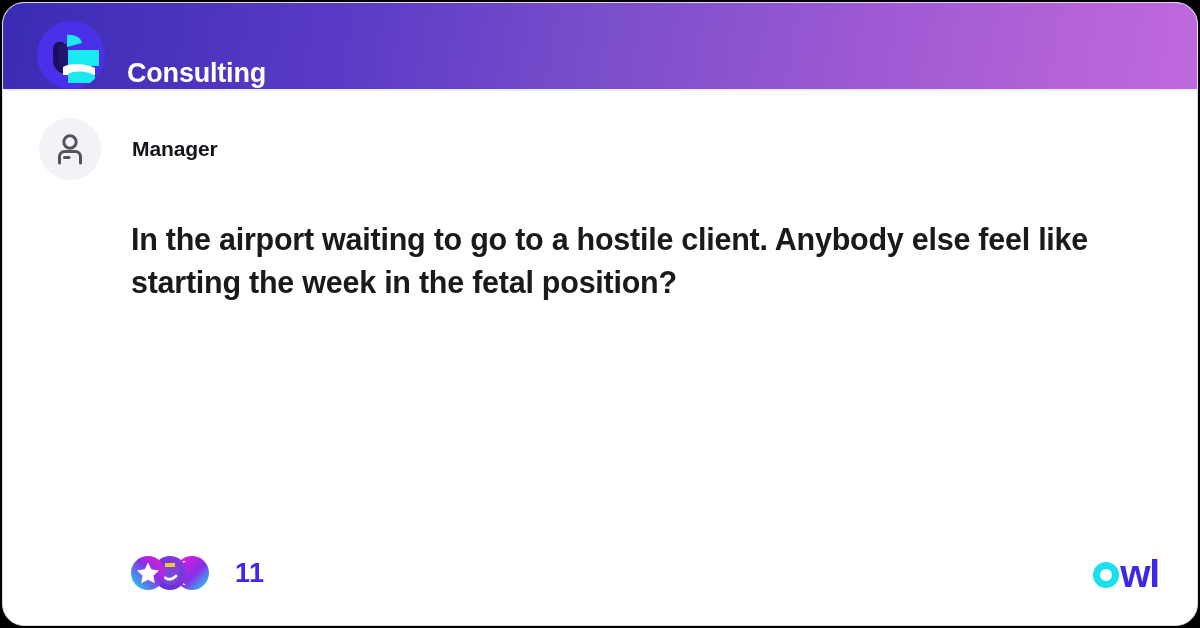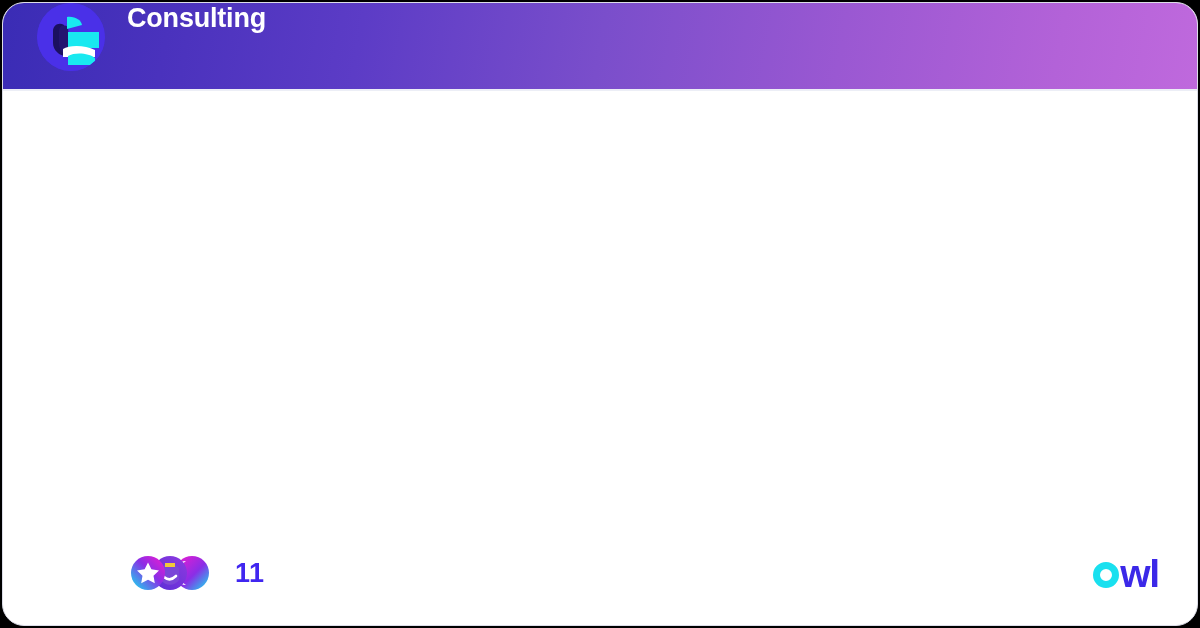--- a/index.html
+++ b/index.html
@@ -37,21 +37,21 @@
     flex: 0 0 86px;
     background: linear-gradient(100deg,
                 #3a2cb5 0%,
                 #4a32bd 14%,
                 #5c3cc6 30%,
                 #7a4ecb 50%,
                 #9a58d2 70%,
                 #b362d8 88%,
                 #bf69dd 100%);
     display: flex;
-    align-items: flex-start;
+    align-items: flex-end;
     padding-left: 34px;
     box-sizing: border-box;
   }
 
   .bowl-logo {
     width: 68px;
     height: 68px;
     flex: 0 0 68px;
     border-radius: 50%;
     position: relative;
@@ -204,21 +204,32 @@
       </svg>
     </div>
 
     <div class="channel-title">Consulting</div>
   </div>
 
   <div class="header-divider"></div>
 
   <div class="body">
 
-
+    <div class="author-row">
+      <div class="avatar">
+        <svg width="36" height="36" viewBox="0 0 36 36" xmlns="http://www.w3.org/2000/svg">
+          <circle cx="18" cy="11" r="6.2" fill="none" stroke="#55535f" stroke-width="3"></circle>
+          <path d="M7.5 32 L7.5 25.5 A5 5 0 0 1 12.5 20.5 L23.5 20.5 A5 5 0 0 1 28.5 25.5 L28.5 32" fill="none" stroke="#55535f" stroke-width="3" stroke-linecap="round"></path>
+          <line x1="12.5" y1="26.5" x2="17" y2="26.5" stroke="#55535f" stroke-width="3" stroke-linecap="round"></line>
+        </svg>
+      </div>
+      <div class="author-name">Manager</div>
+    </div>
+
+    <div class="post-text">In the airport waiting to go to a hostile client. Anybody else feel like starting the week in the fetal position?</div>
 
     <div class="footer">
 
       <div class="reactions">
         <div class="reaction-stack">
 
           <div class="reaction-badge">
             <svg viewBox="0 0 34 34" xmlns="http://www.w3.org/2000/svg">
               <defs>
                 <linearGradient id="gStar" x1="0" y1="1" x2="1" y2="0">

